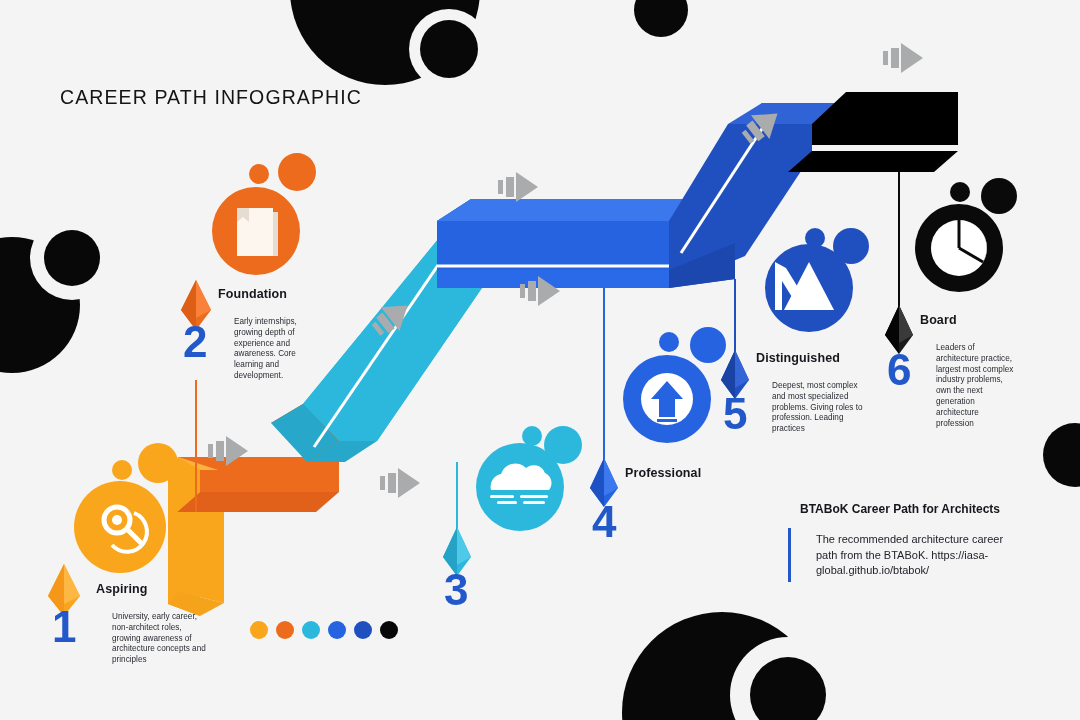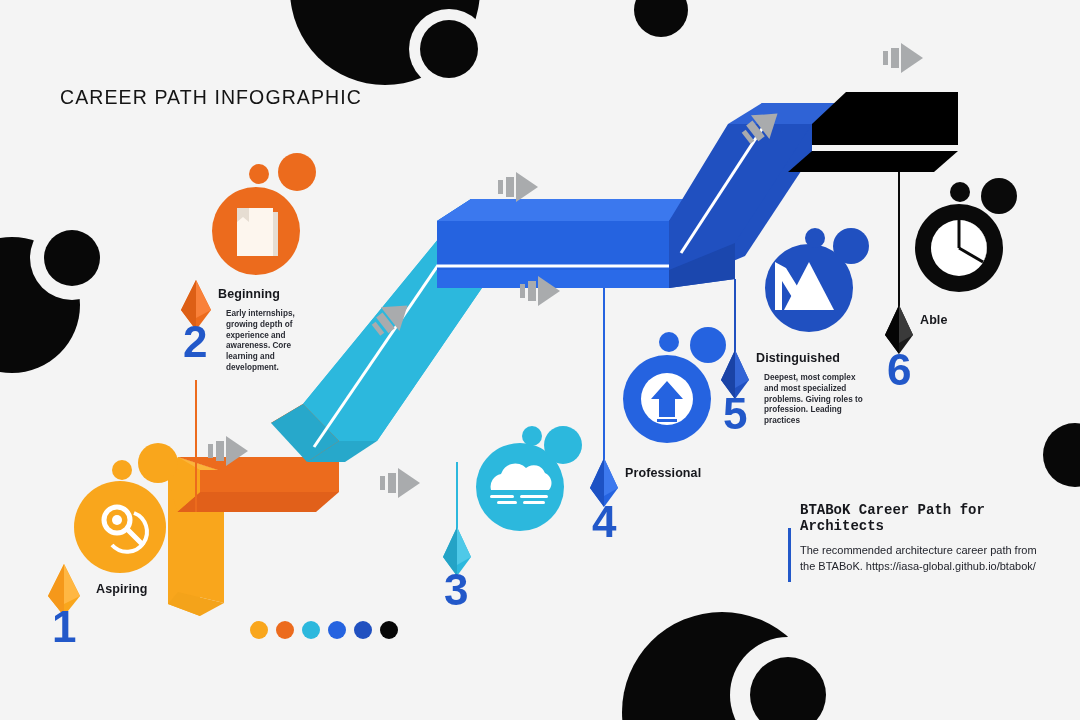--- a/index.html
+++ b/index.html
@@ -16,31 +16,31 @@
   #title{
     left:60px;top:86px;
     font-size:19.5px;font-weight:normal;letter-spacing:1.1px;
     color:#141414;
   }
   .stage-title{
     font-size:12.5px;font-weight:bold;color:#16171c;letter-spacing:.1px;
     margin:0 0 4px 0;white-space:nowrap;
   }
   .stage-desc{
-    font-size:8.2px;line-height:1.32;color:#2a2c34;font-weight:700;
-    margin:8px;
+    font-size:8.2px;line-height:1.32;color:#2a2c34;font-weight:400;
+    margin:16px;
   }
   .stage-block{position:absolute;}
   .num{
     position:absolute;font-size:44px;font-weight:bold;color:#2258c9;
     line-height:1;letter-spacing:-1px;
   }
   .note-wrap{position:absolute;left:800px;top:502px;width:240px;}
-  .note-title{font-size:14px;font-weight:bold;color:#16171c;margin:0 0 9px 0;font-family:Liberation Mono, monospace;}
-  .note-body{font-size:11px;line-height:1.42;color:#22242c;margin:0;}
+  .note-title{font-size:12px;font-weight:bold;color:#16171c;margin:0 0 9px 0;}
+  .note-body{font-size:11px;line-height:1.42;color:#22242c;margin:16px;}
   .note-bar{position:absolute;left:-12px;top:26px;width:3px;height:54px;background:#2258c9;}
 </style>
 </head>
 <body>
 
 <div id="stage">
 
   <svg class="layer" viewBox="0 0 1080 720">
     <defs>
       <clipPath id="clipTR">
@@ -310,44 +310,46 @@
     <circle cx="337" cy="630" r="9" fill="#2563e0"></circle>
     <circle cx="363" cy="630" r="9" fill="#2050c0"></circle>
     <circle cx="389" cy="630" r="9" fill="#070707"></circle>
   </svg>
 
   <div id="title" class="txt">CAREER PATH INFOGRAPHIC</div>
 
   <div class="num" style="left:52px;top:605px;">1</div>
   <div class="stage-block" style="left:96px;top:582px;width:128px;">
     <p class="stage-title">Aspiring</p>
+    <p class="stage-desc">University, early career, non-architect roles, growing awareness of architecture concepts and principles</p>
   </div>
 
   <div class="num" style="left:183px;top:320px;">2</div>
   <div class="stage-block" style="left:218px;top:287px;width:104px;">
-    <p class="stage-title">Beginning</p>
+    <p class="stage-title">Foundation</p>
     <p class="stage-desc">Early internships, growing depth of experience and awareness. Core learning and development.</p>
   </div>
 
   <div class="num" style="left:444px;top:568px;">3</div>
 
   <div class="num" style="left:592px;top:500px;">4</div>
   <div class="stage-block" style="left:625px;top:466px;width:114px;">
     <p class="stage-title">Professional</p>
   </div>
 
   <div class="num" style="left:723px;top:392px;">5</div>
   <div class="stage-block" style="left:756px;top:351px;width:124px;">
     <p class="stage-title">Distinguished</p>
     <p class="stage-desc">Deepest, most complex and most specialized problems. Giving roles to profession. Leading practices</p>
   </div>
 
   <div class="num" style="left:887px;top:348px;">6</div>
   <div class="stage-block" style="left:920px;top:313px;width:112px;">
-    <p class="stage-title">Able</p>
+    <p class="stage-title">Board</p>
+    <p class="stage-desc">Leaders of architecture practice, largest most complex industry problems, own the next generation architecture profession</p>
   </div>
 
   <div class="note-wrap">
     <div class="note-bar"></div>
     <p class="note-title">BTABoK Career Path for Architects</p>
     <p class="note-body">The recommended architecture career path from the BTABoK. https://iasa-global.github.io/btabok/</p>
   </div>
 
 </div>
 

